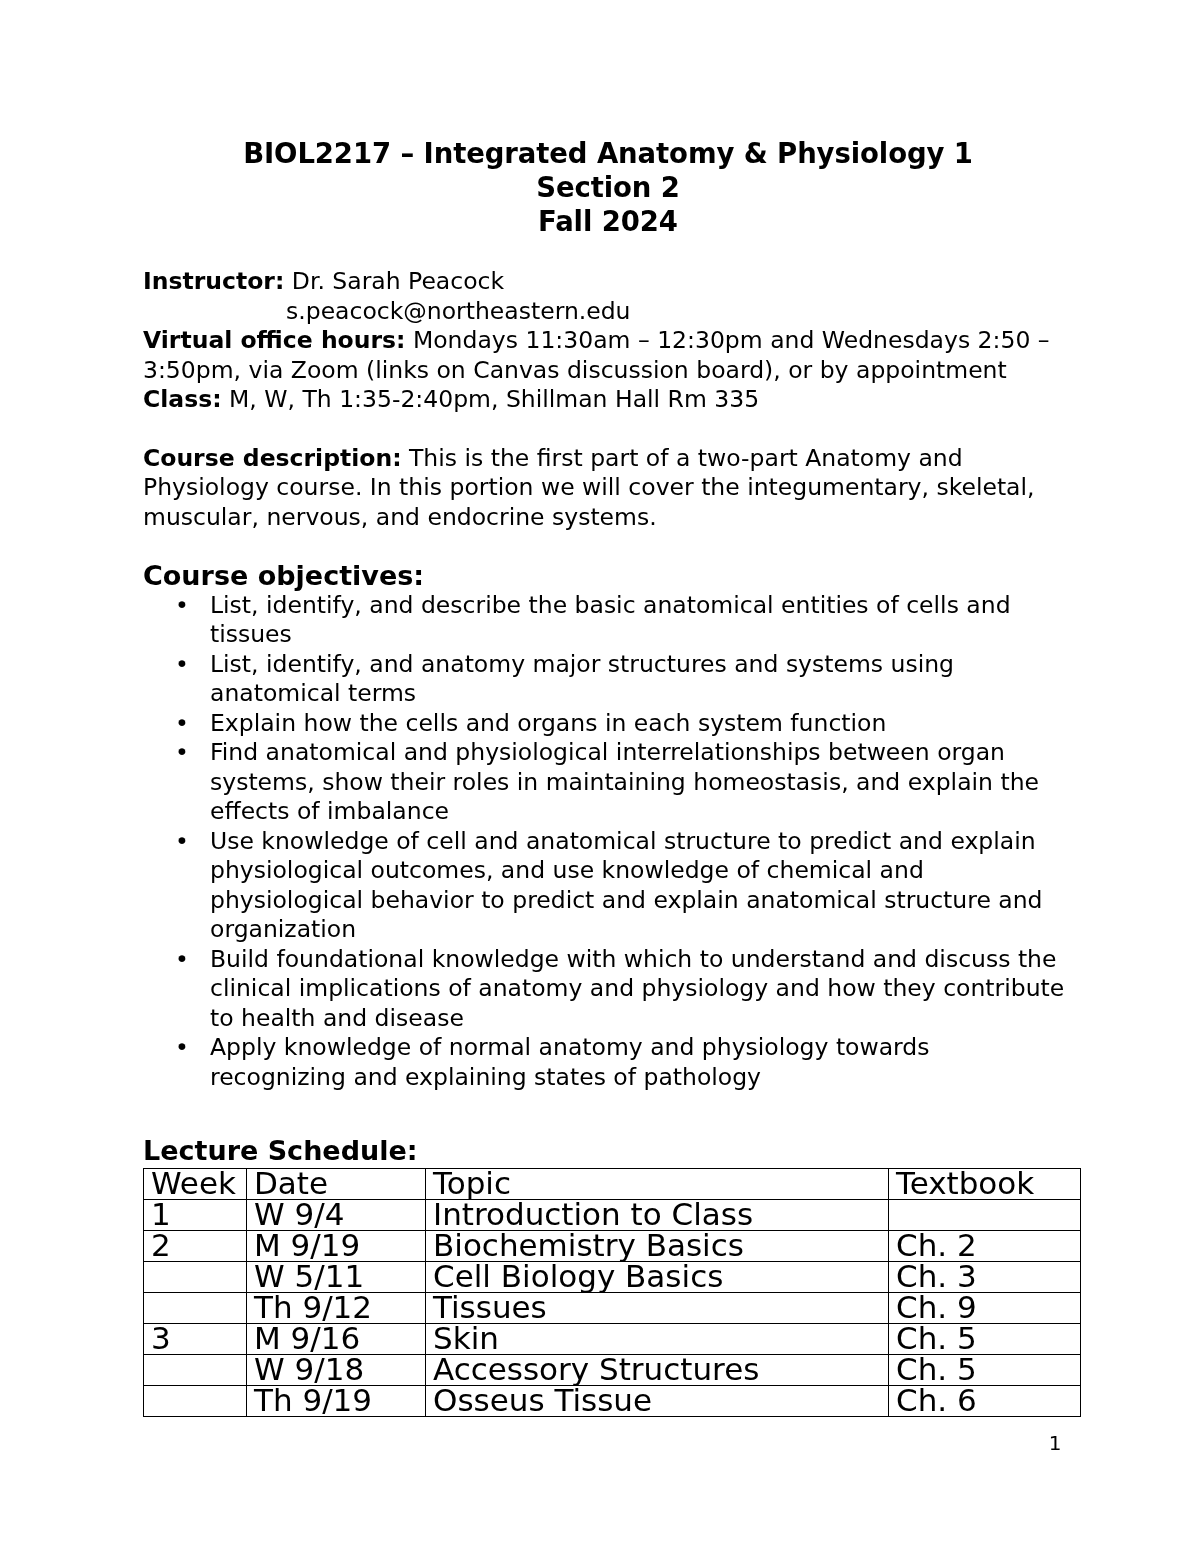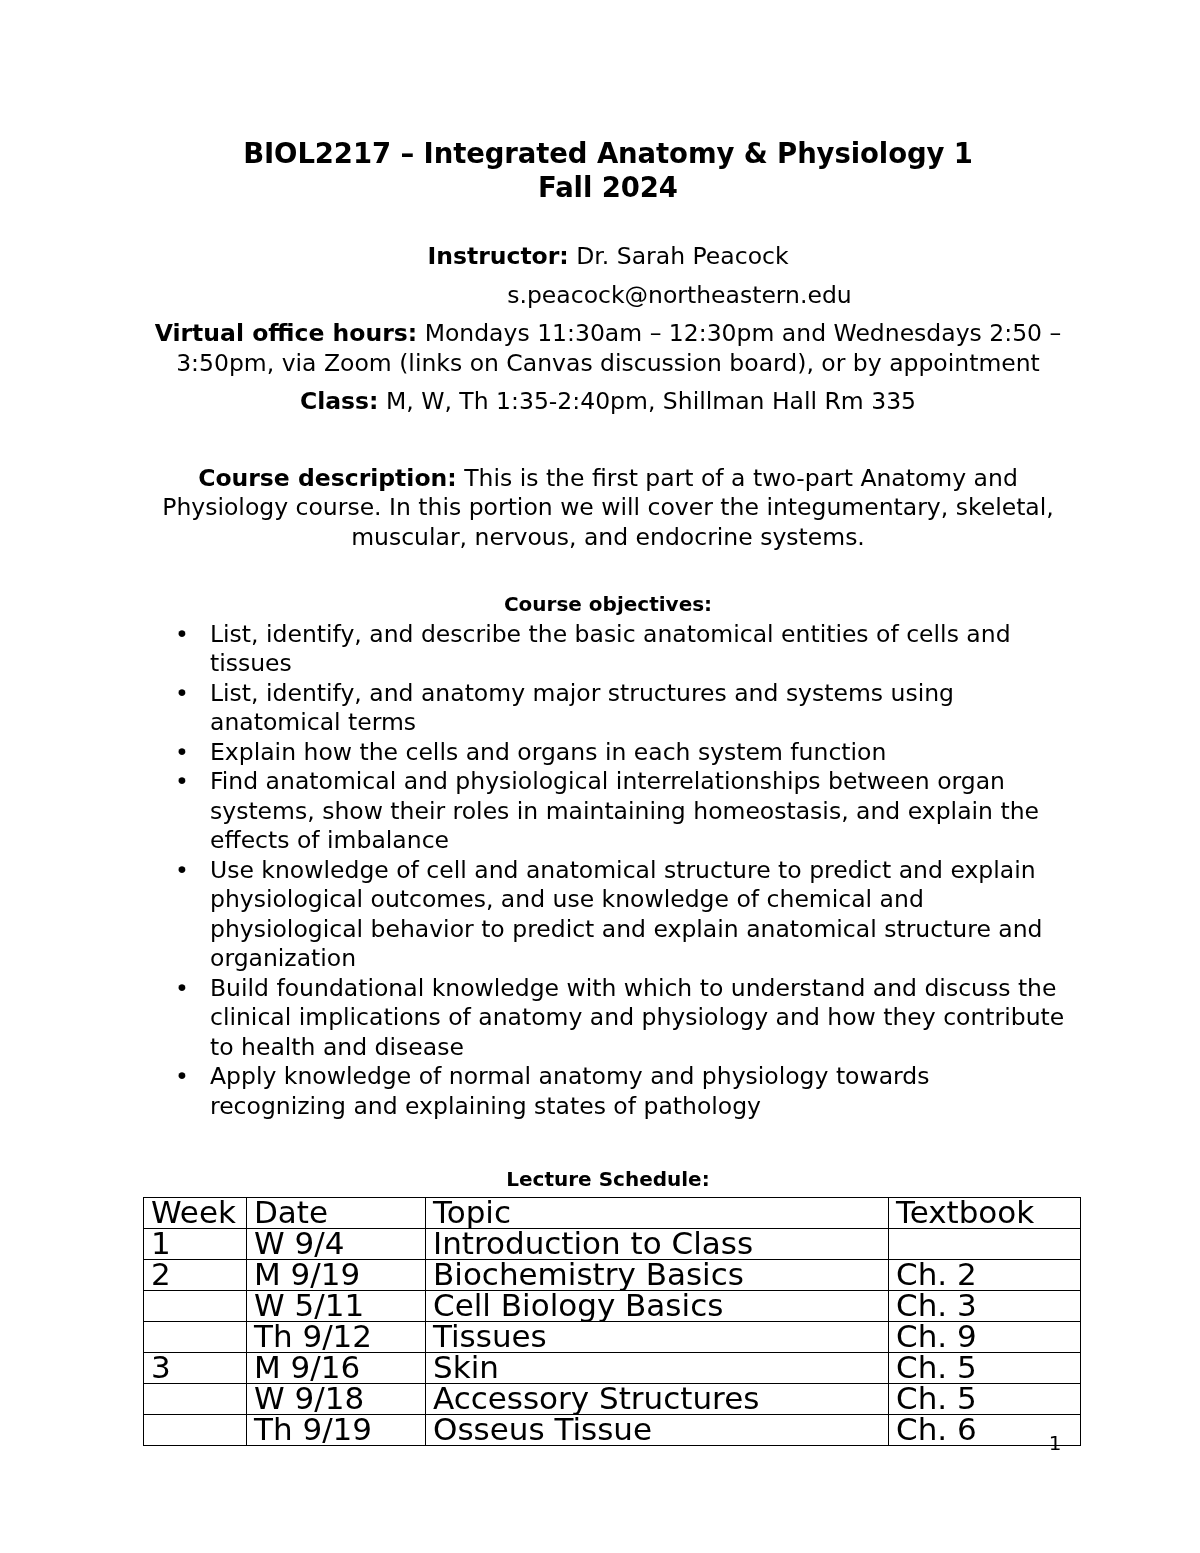--- a/index.html
+++ b/index.html
@@ -42,22 +42,22 @@
   }
   .title-line {
     display: block;
     white-space: nowrap;
   }
 
   
   .para {
     font-size: 23.5px;
     line-height: 29.5px;
-    margin: 9px;
-    text-align: center;
+    margin: 0;
+    text-align: left;
   }
   .lbl {
     font-weight: bold;
   }
   .indent-email {
     display: block;
     padding-left: 143px;
   }
   .spacer-md { height: 29px; }
   .spacer-lg { height: 44px; }
@@ -86,25 +86,24 @@
   .obj-0 { max-width: 860px; }
   .obj-1 { max-width: 800px; }
   .obj-2 { max-width: 880px; }
   .obj-3 { max-width: 895px; }
   .obj-4 { max-width: 890px; }
   .obj-5 { max-width: 870px; }
   .obj-6 { max-width: 790px; }
 
   
   .section-head {
-    font-size: 20px;
+    font-size: 27px;
     line-height: 29.5px;
     font-weight: bold;
     margin: 0;
-    text-align: center;
   }
 
   
   table.schedule {
     border-collapse: collapse;
     width: 937px;
     margin-top: 2px;
     table-layout: fixed;
   }
   table.schedule col.c-week     { width: 103px; }
@@ -137,20 +136,21 @@
   }
 </style>
 </head>
 <body>
 
 <div class="page">
   <div class="content">
 
     <div class="title-block">
       <span class="title-line">BIOL2217 – Integrated Anatomy &amp; Physiology 1</span>
+      <span class="title-line">Section 2</span>
       <span class="title-line">Fall 2024</span>
     </div>
 
     <div class="spacer-md"></div>
 
     <div>
       <p class="para">
         <span class="lbl">Instructor:</span>
         <span>Dr. Sarah Peacock</span>
       </p>

